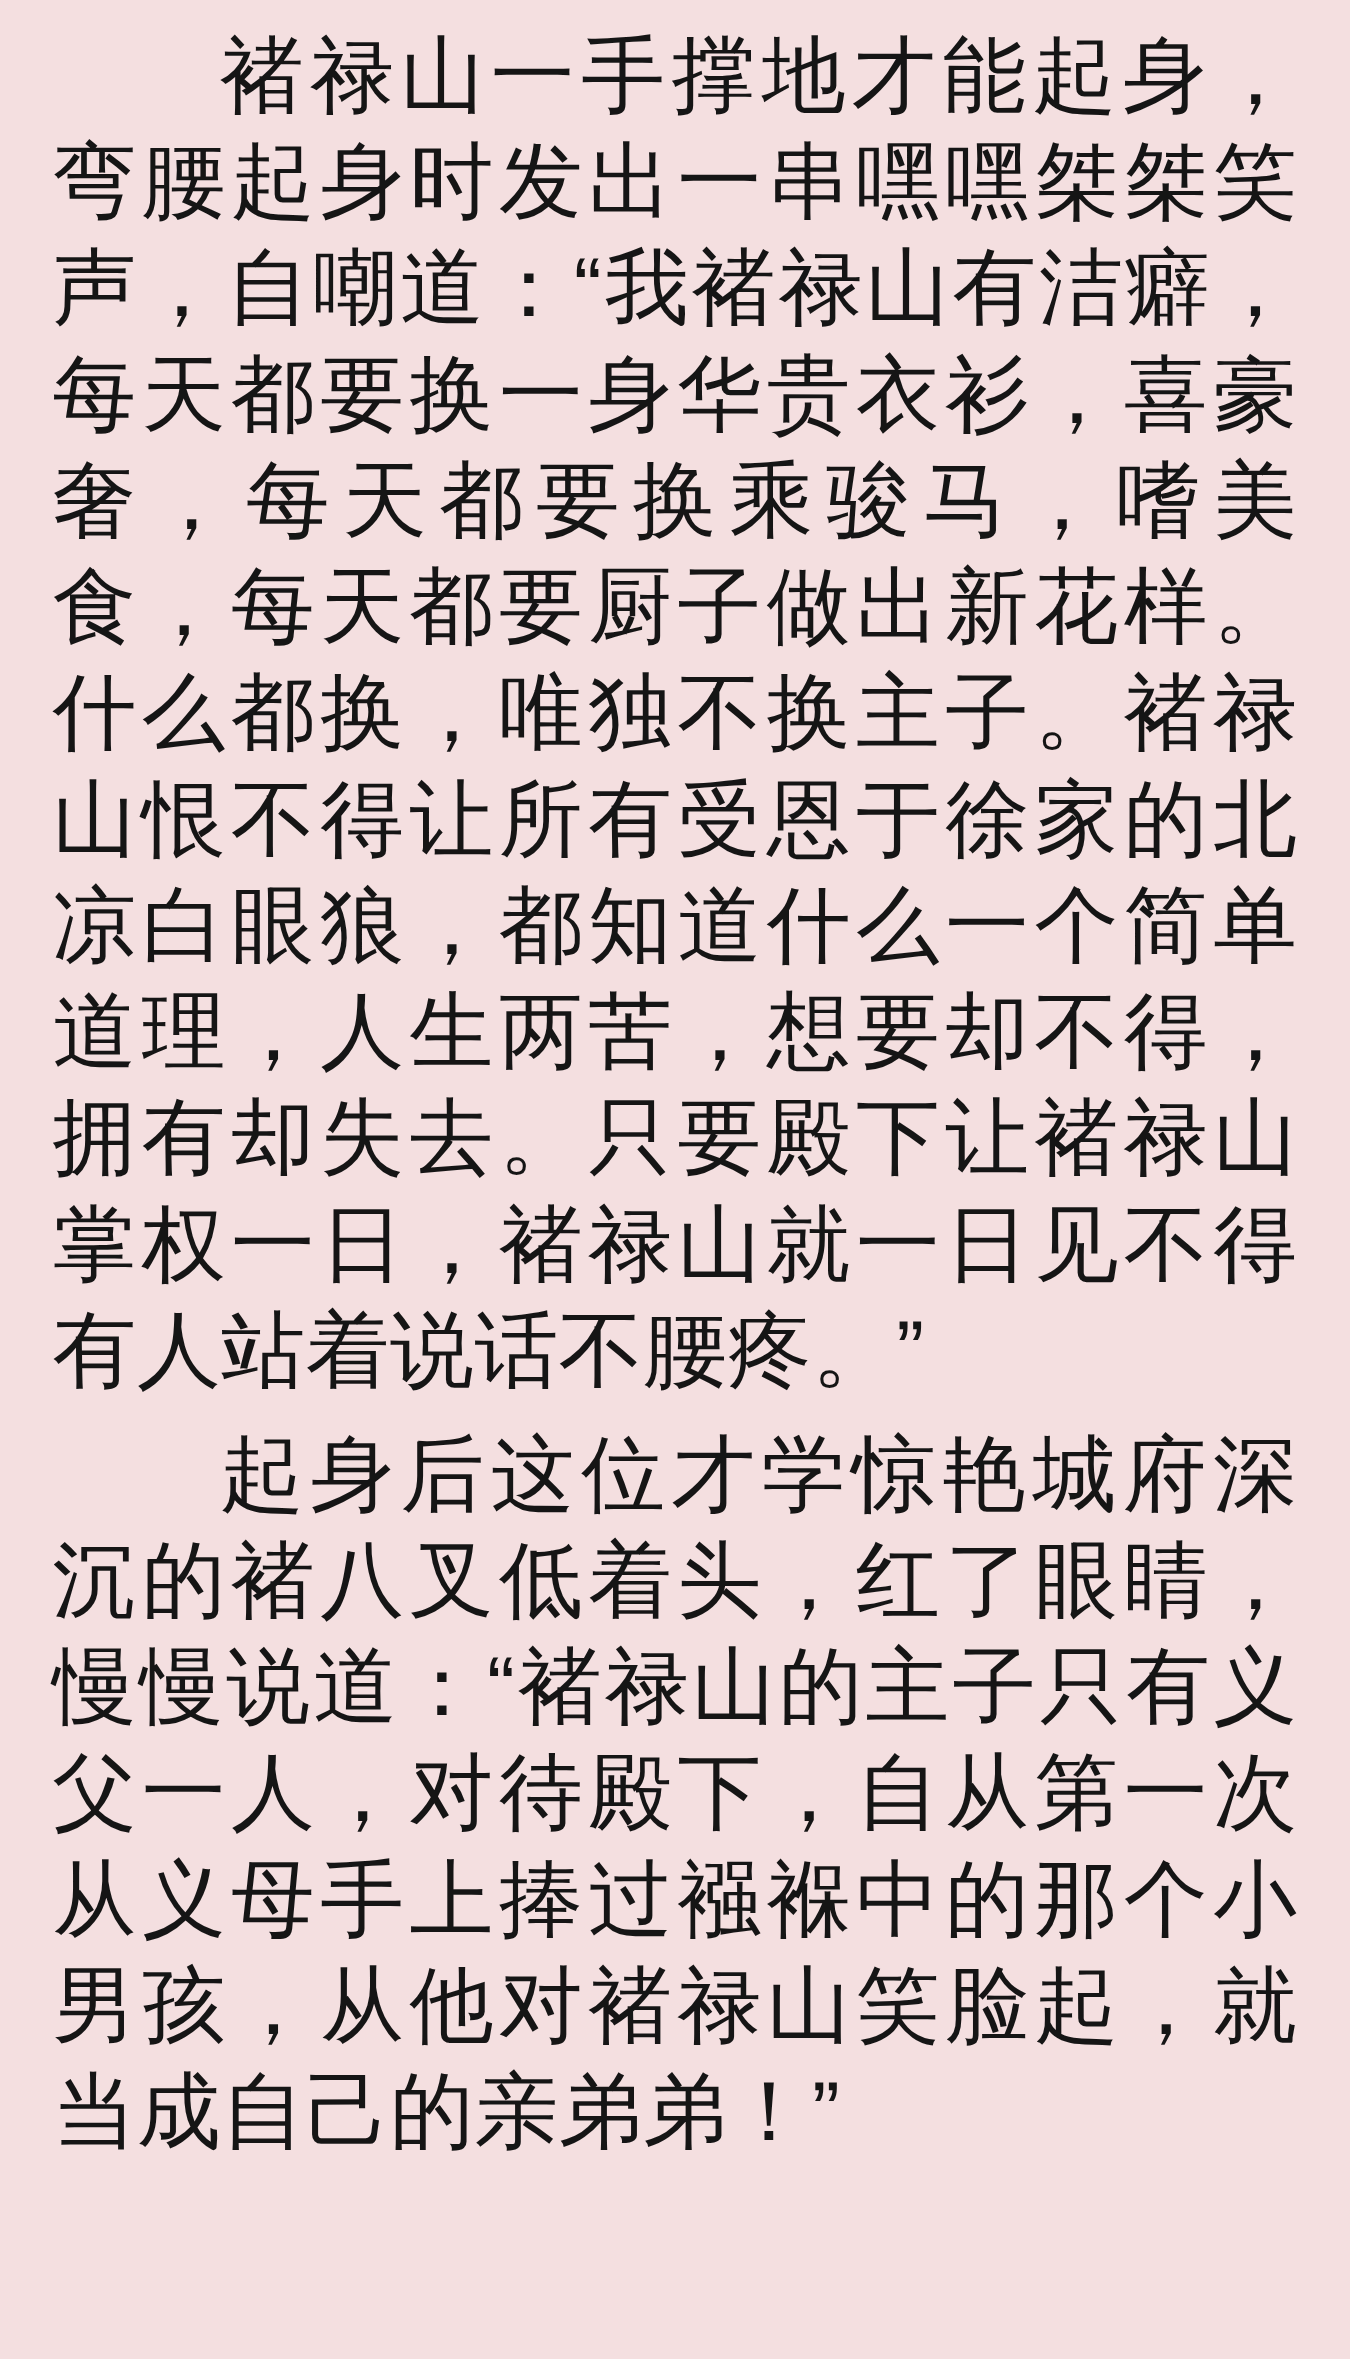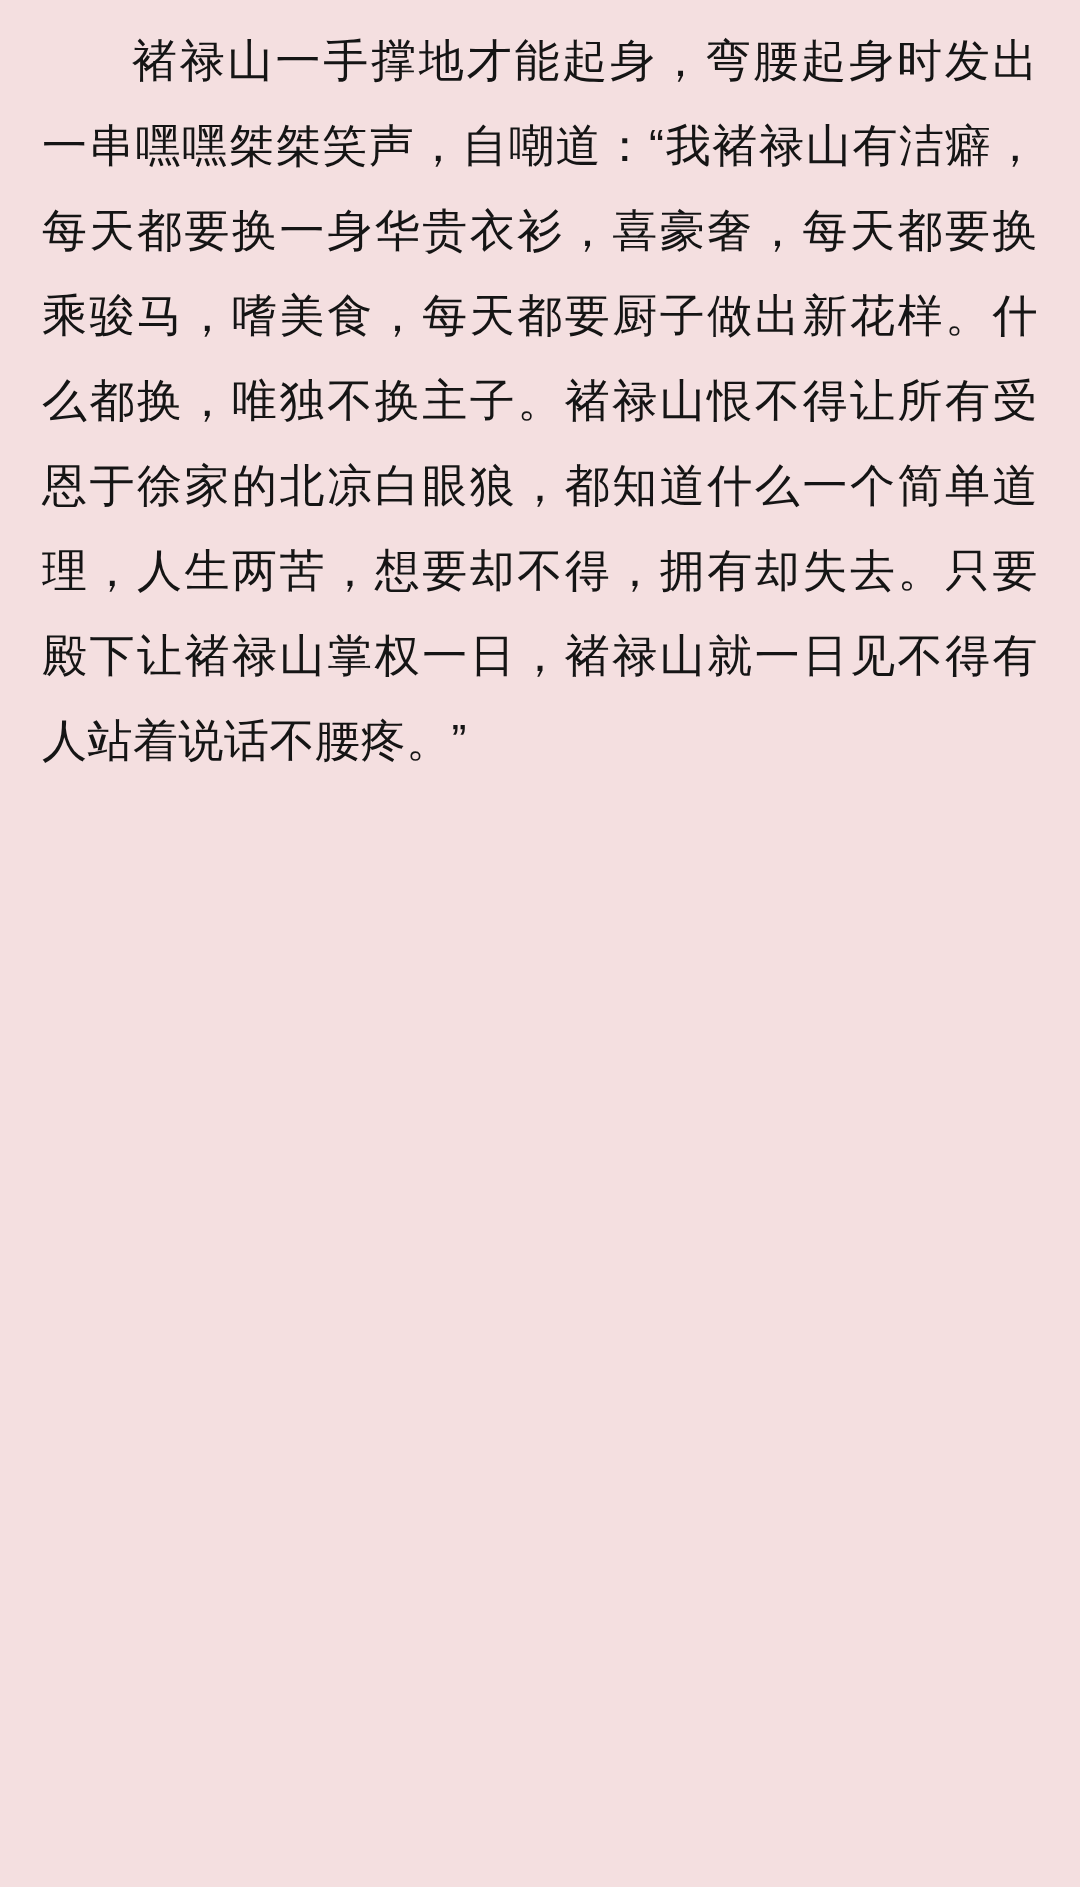--- a/index.html
+++ b/index.html
@@ -17,30 +17,31 @@
     box-sizing: border-box;
     width: 1080px;
     height: 1887px;
     background: #f4dfe0;
     padding: 18px 42px 0 42px;
   }
   .para {
     margin: 0;
     color: #151515;
     font-family: "Liberation Sans", sans-serif;
-    font-size: 45px;
+    font-size: 67px;
     line-height: 85px;
     letter-spacing: 0.5px;
     text-indent: 2em;
     text-align: justify;
     text-justify: inter-ideograph;
     font-weight: 400;
   }
   .para + .para {
     margin-top: 14px;
   }
 </style>
 </head>
 <body>
 
 <div id="reader-page">
   <p class="para">褚禄山一手撑地才能起身，弯腰起身时发出一串嘿嘿桀桀笑声，自嘲道：“我褚禄山有洁癖，每天都要换一身华贵衣衫，喜豪奢，每天都要换乘骏马，嗜美食，每天都要厨子做出新花样。什么都换，唯独不换主子。褚禄山恨不得让所有受恩于徐家的北凉白眼狼，都知道什么一个简单道理，人生两苦，想要却不得，拥有却失去。只要殿下让褚禄山掌权一日，褚禄山就一日见不得有人站着说话不腰疼。”</p>
+  <p class="para">起身后这位才学惊艳城府深沉的褚八叉低着头，红了眼睛，慢慢说道：“褚禄山的主子只有义父一人，对待殿下，自从第一次从义母手上捧过襁褓中的那个小男孩，从他对褚禄山笑脸起，就当成自己的亲弟弟！”</p>
 </div>
 
 </body></html>

